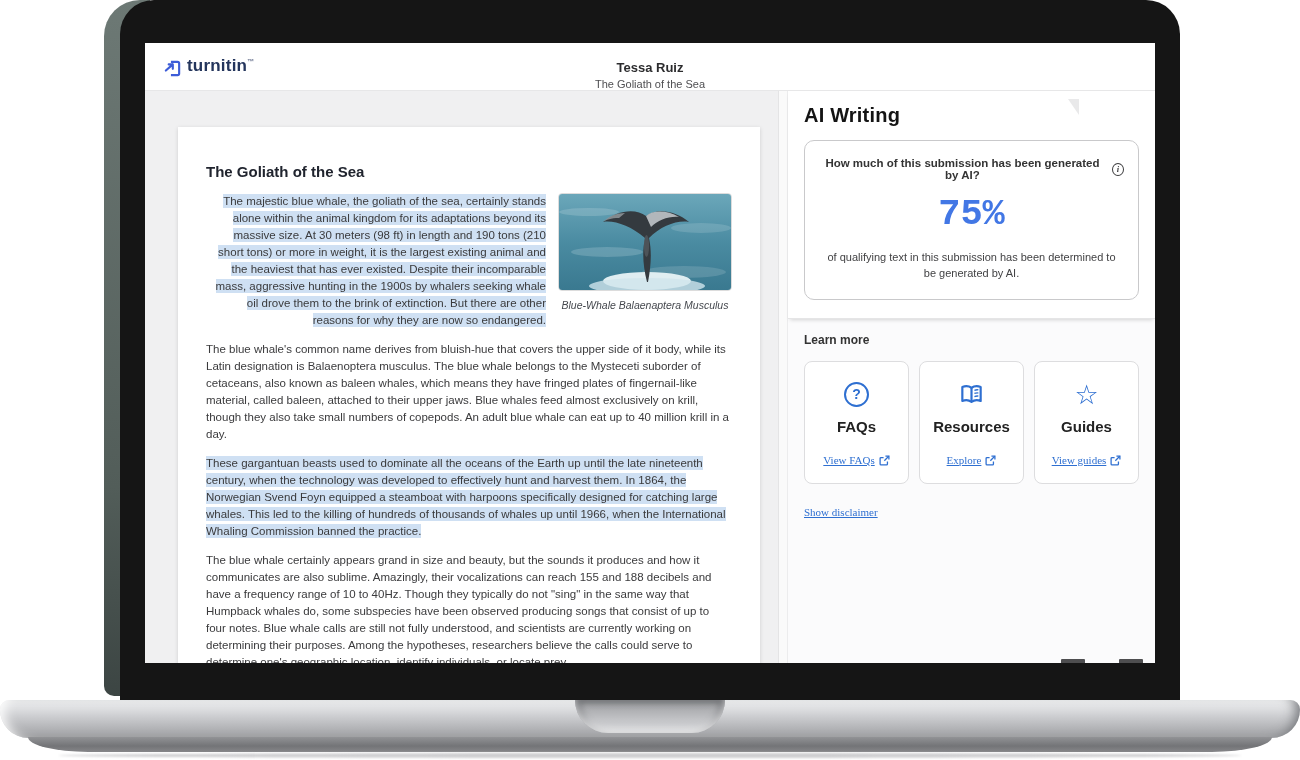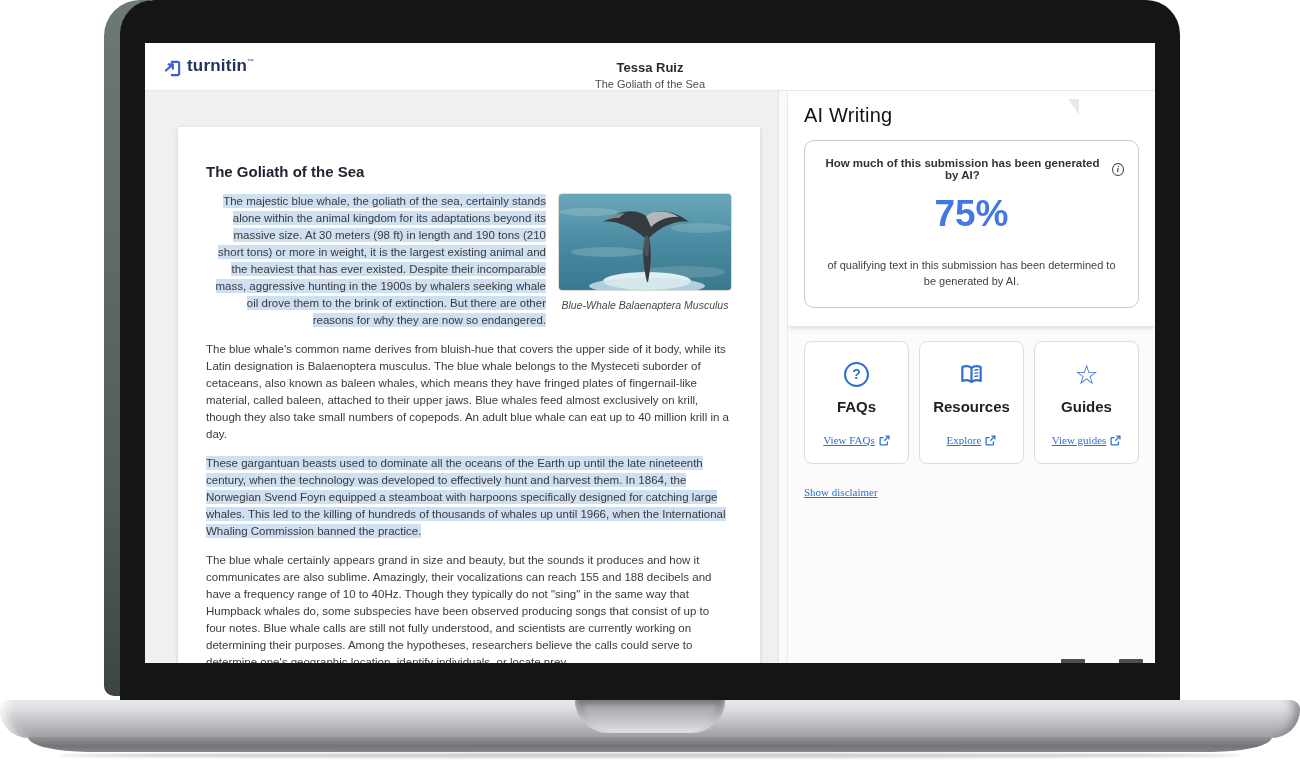--- a/index.html
+++ b/index.html
@@ -59,31 +59,31 @@
   figcaption { font-size:10.5px; font-style:italic; color:#45484e; text-align:center; margin-top:8px; }
 
   
   .scroll-strip { width:10px; flex:0 0 10px; background:#fafafa;
     border-left:1px solid #e4e4e5; border-right:1px solid #ececed; }
 
   
   .ai-panel { flex:1; background:#fff; position:relative; display:flex; flex-direction:column; }
   .panel-top { padding:13px 16px 18px; background:#fff; border-bottom:1px solid #e5e5e6;
     box-shadow:0 3px 4px -2px rgba(0,0,0,.16); position:relative; z-index:2; }
-  .panel-title { font-size:20px; font-weight:400; color:#141414; letter-spacing:.2px; }
+  .panel-title { font-size:20px; font-weight:700; color:#141414; letter-spacing:.2px; }
   .cursor-arrow { position:absolute; right:76px; top:8px; width:0; height:0;
     border-top:16px solid #e9e9ea; border-left:11px solid transparent; }
   .score-card { margin-top:13px; border:1px solid #c9c9cb; border-radius:10px;
     padding:16px 14px 18px; text-align:center; background:#fff; }
   .q-row { font-size:11.5px; font-weight:700; color:#333; display:flex;
     align-items:center; justify-content:flex-end; gap:6px; }
   .info-icon { width:13px; height:13px; border:1.3px solid #3c3c3e; border-radius:50%;
     font-size:8.5px; font-style:italic; font-weight:700; color:#3c3c3e; display:inline-flex;
     align-items:center; justify-content:center; font-family:"Liberation Serif",serif; cursor:pointer; }
-  .pct { font-size:37px; font-weight:700; color:#4277e5; margin:12px 0 22px; }
+  .pct { font-size:37px; font-weight:700; color:#4277e5; margin:12px 0 14px;font-family:Liberation Mono, monospace; }
   .score-desc { font-size:11px; color:#424244; line-height:16px; max-width:300px; margin:0 auto; }
 
   .panel-learn { flex:1; background:#fbfbfc; padding:14px 16px; }
   .learn-label { font-size:12px; font-weight:700; color:#333; margin-bottom:14px; }
   .learn-cards { display:flex; gap:10px; }
   .learn-card { flex:1; background:#fff; border:1px solid #dddddf; border-radius:8px;
     padding:17px 6px 15px; text-align:center; }
   .card-icon-wrap { height:30px; display:flex; align-items:center; justify-content:center; color:#2e6fd1; }
   .q-circle { width:25px; height:25px; border:2.4px solid #2e6fd1; border-radius:50%;
     display:flex; align-items:center; justify-content:center; font-size:14px; font-weight:700; color:#2e6fd1; }
@@ -167,20 +167,21 @@
               <div class="q-row">
                 <span>How much of this submission has been generated by AI?</span>
                 <span class="info-icon">i</span>
               </div>
               <div class="pct">75%</div>
               <div class="score-desc">of qualifying text in this submission has been determined to be generated by AI.</div>
             </div>
           </div>
 
           <div class="panel-learn">
+            <div class="learn-label">Learn more</div>
             <div class="learn-cards">
               <div class="learn-card">
                 <div class="card-icon-wrap">
                   <span class="q-circle">?</span>
                 </div>
                 <div class="card-name">FAQs</div>
                 <a class="card-link">
                   <span>View FAQs</span>
                   <svg class="ext-icon" viewBox="0 0 12 12" width="11" height="11">
                     <path d="M5 2.8 H2.2 C1.6 2.8 1.2 3.2 1.2 3.8 V9.8 C1.2 10.4 1.6 10.8 2.2 10.8 H8.2 C8.8 10.8 9.2 10.4 9.2 9.8 V7" fill="none" stroke="currentColor" stroke-width="1.4"></path>

